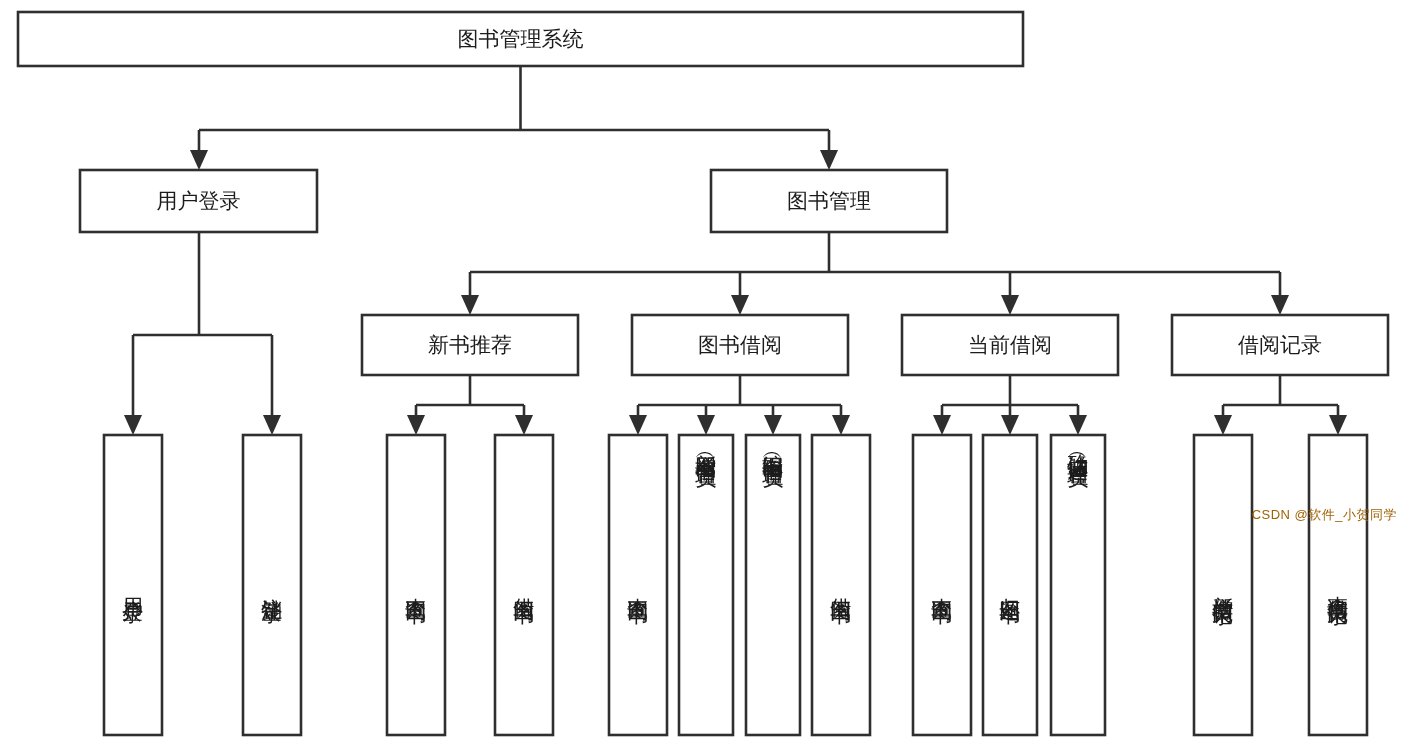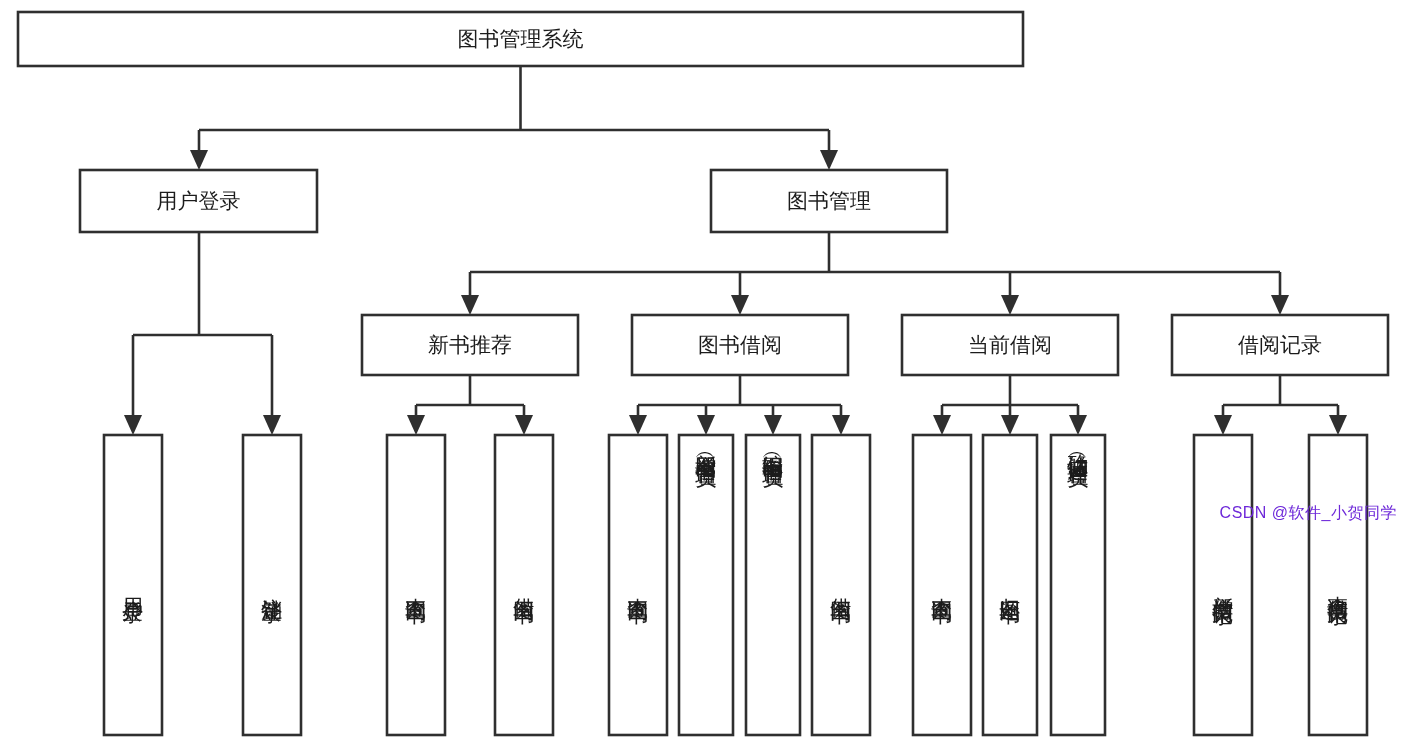--- a/index.html
+++ b/index.html
@@ -65,22 +65,22 @@
     line-height: 1.22;
     color: #1c1c1c;
     letter-spacing: 2px;
     white-space: nowrap;
   }
   .watermark {
     position: absolute;
     right: 8px;
     bottom: 6px;
     font-family: "Liberation Sans", "DejaVu Sans", sans-serif;
-    font-size: 16px;
-    color: #6d28d9;
+    font-size: 13px;
+    color: #a16207;
     white-space: nowrap;
     letter-spacing: 0.5px;
   }
 </style>
 </head>
 <body>
 
 <div id="diagram-root">
 
   <svg id="flow" viewBox="0 0 1405 747">

